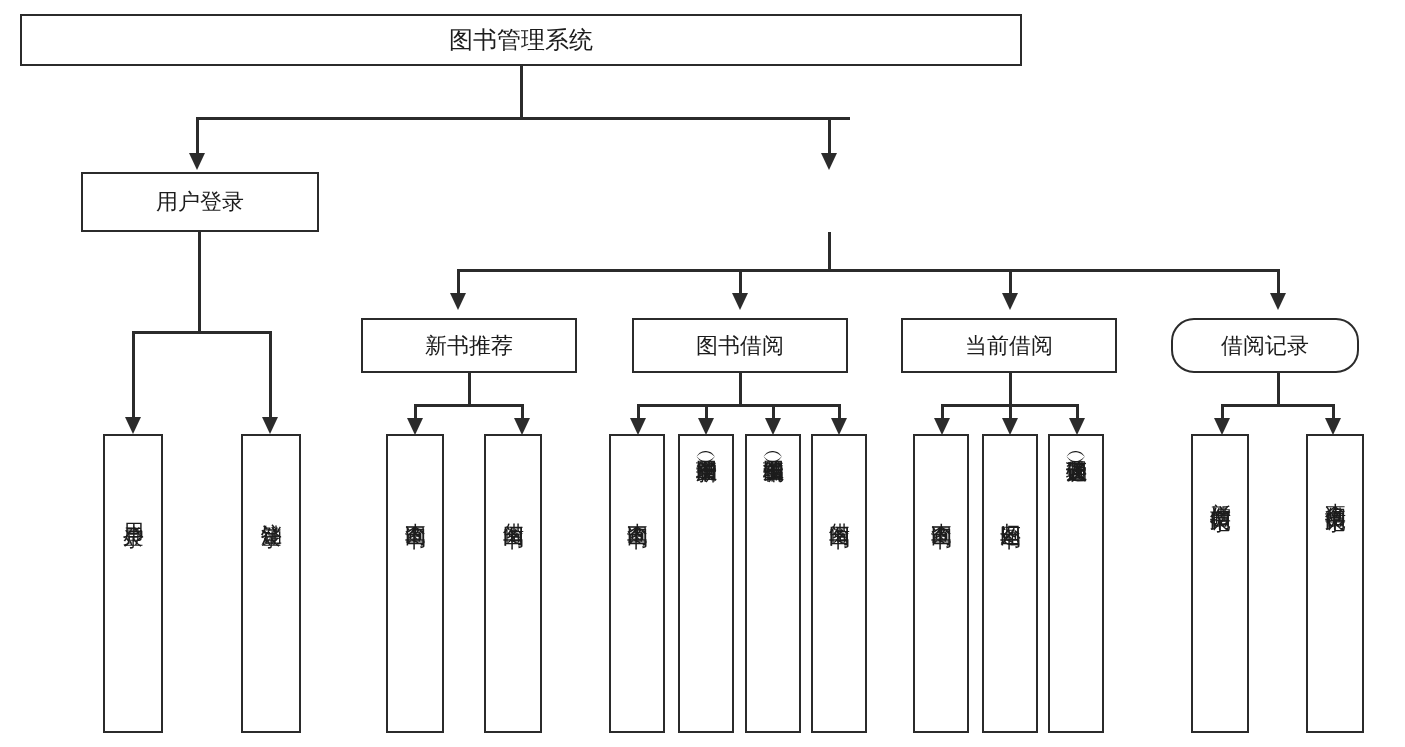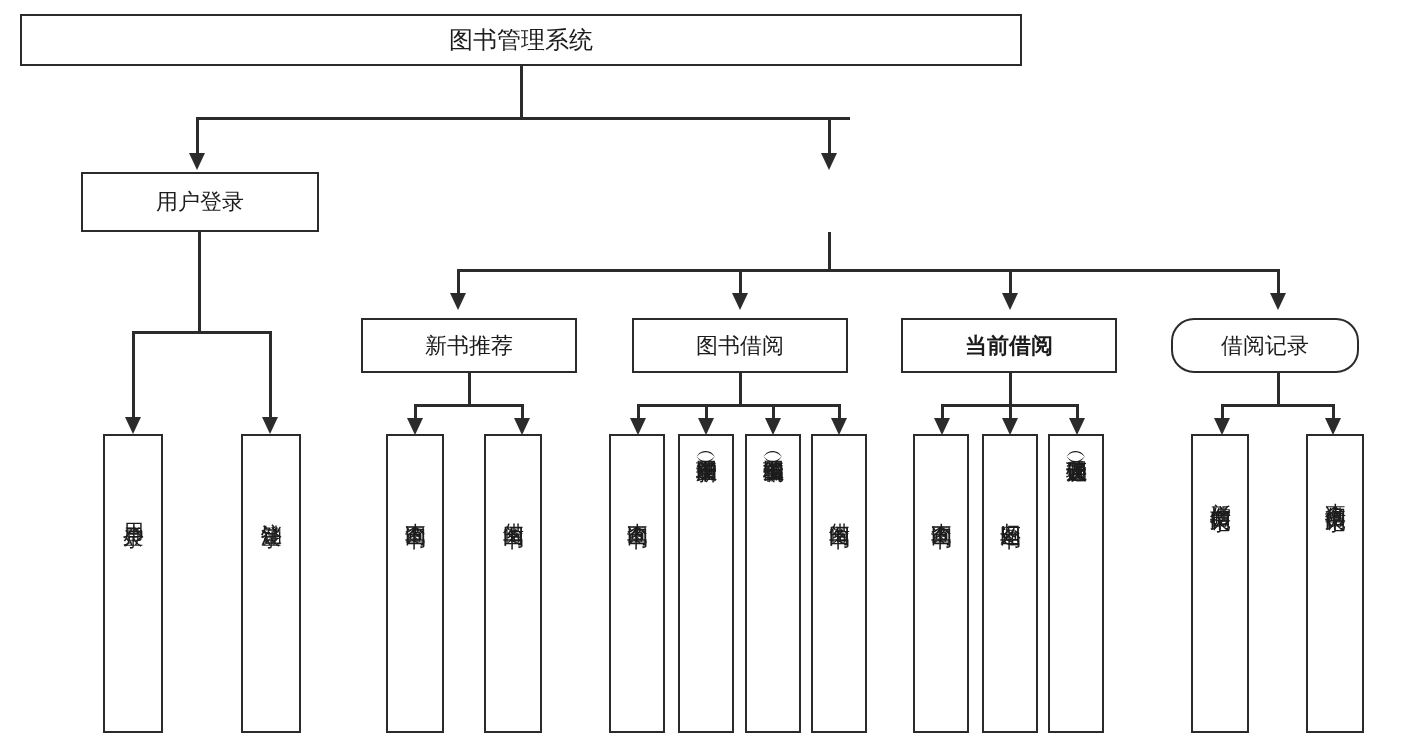--- a/index.html
+++ b/index.html
@@ -122,21 +122,21 @@
 
   <div class="vline" style="left:1277px;top:269px;height:26px;"></div>
   <div class="arrow" style="left:1270px;top:293px;"></div>
 
   <div class="node lvl3" style="left:361px;top:318px;width:216px;height:55px;">
     <span>新书推荐</span>
   </div>
   <div class="node lvl3" style="left:632px;top:318px;width:216px;height:55px;">
     <span>图书借阅</span>
   </div>
-  <div class="node lvl3" style="left:901px;top:318px;width:216px;height:55px;font-weight:bold;">
+  <div class="node lvl3" style="left:901px;top:318px;width:216px;height:55px;">
     <span>当前借阅</span>
   </div>
   <div class="node lvl3" style="left:1171px;top:318px;width:188px;height:55px;border-radius:23px;">
     <span>借阅记录</span>
   </div>
 
   <div class="vline" style="left:468px;top:373px;height:33px;"></div>
   <div class="hline" style="left:414px;top:404px;width:110px;"></div>
   <div class="vline" style="left:414px;top:404px;height:16px;"></div>
   <div class="arrow" style="left:407px;top:418px;"></div>

